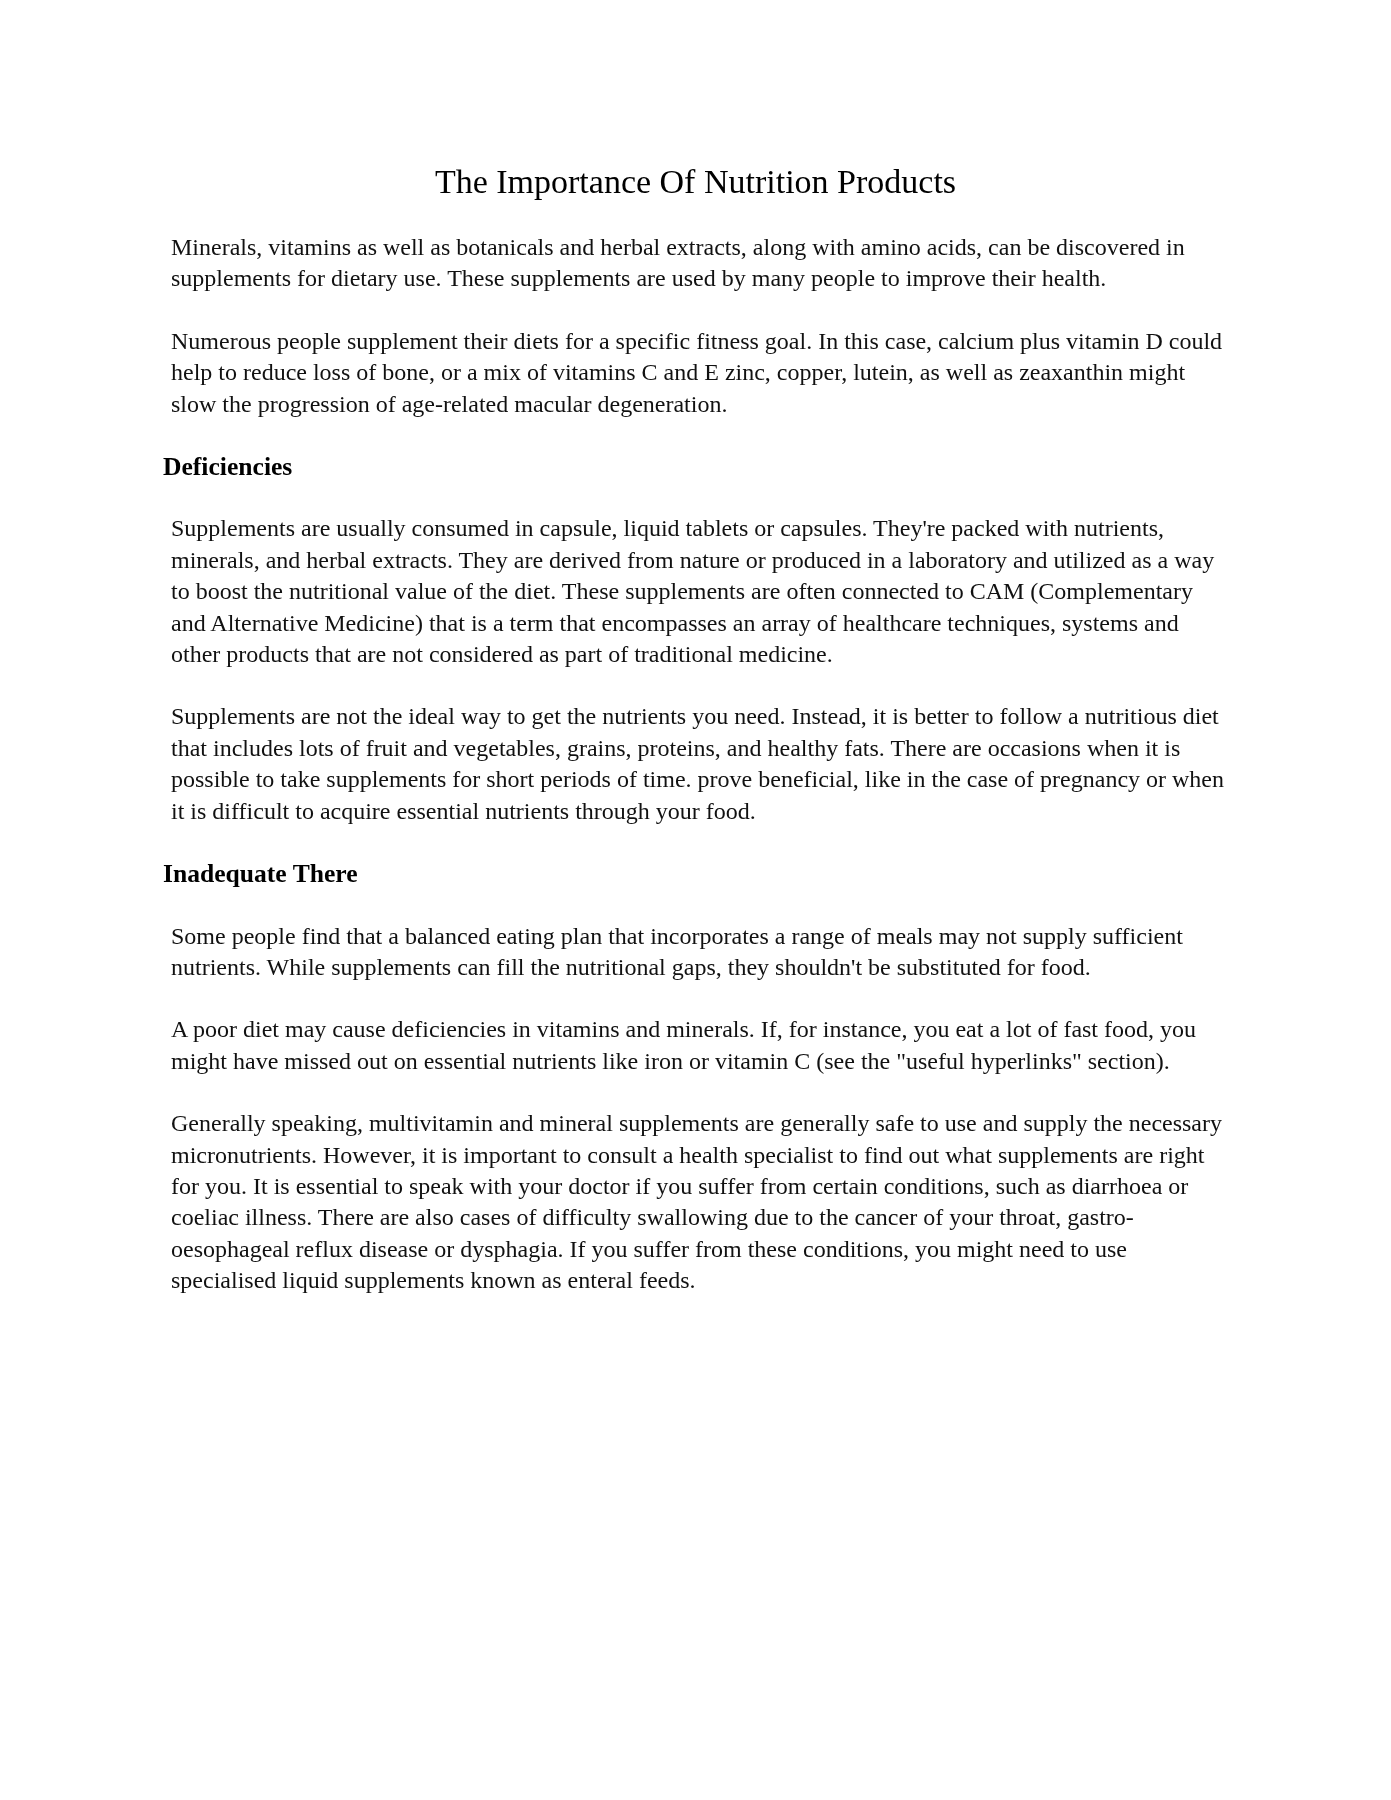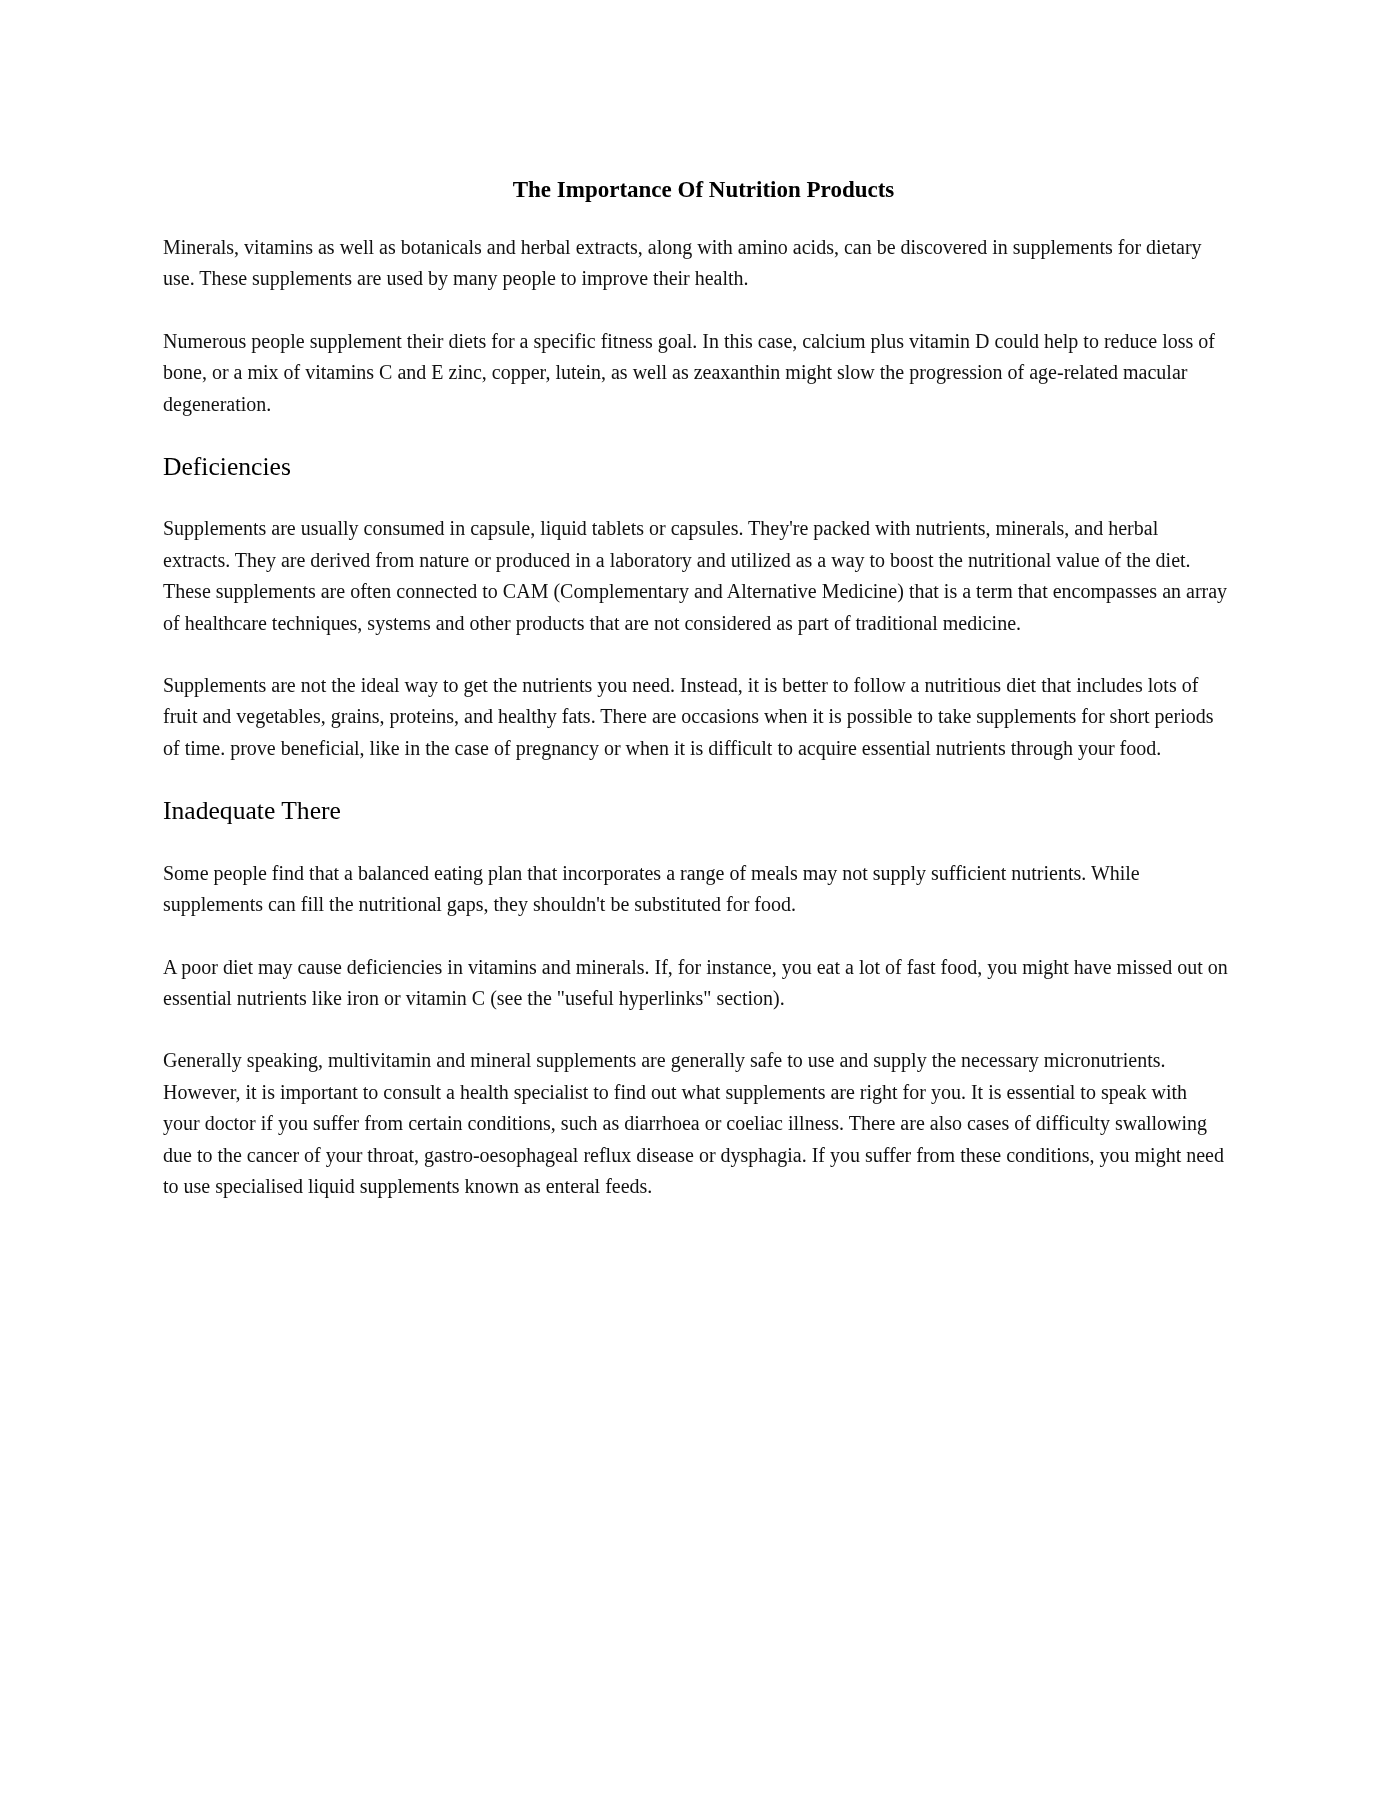--- a/index.html
+++ b/index.html
@@ -19,45 +19,45 @@
       position: absolute;
       left: 163px;
       top: 0;
       width: 1065px;
     }
     .doc-title {
       position: absolute;
       left: 0;
       top: 160px;
       width: 1065px;
-      margin: 8px;
+      margin: 0;
       text-align: center;
-      font-size: 23px;
-      font-weight: bold;
+      font-size: 34px;
+      font-weight: normal;
       line-height: 44px;
       color: #000;
     }
     .content {
       position: absolute;
       left: 0;
       top: 232px;
       width: 1065px;
     }
     .para {
-      margin: 0 0 31px 0;
-      font-size: 20px;
+      margin: 0 0 31px 8px;
+      font-size: 24px;
       line-height: 31.4px;
       color: #111;
       white-space: normal;
     }
     .heading {
       margin: 0 0 31px 0;
       font-size: 25.6px;
       line-height: 31.4px;
-      font-weight: normal;
+      font-weight: bold;
       color: #000;
     }
     .link {
       color: #0000cc;
       text-decoration: underline;
       cursor: pointer;
     }
   </style>
 </head>
 <body>

